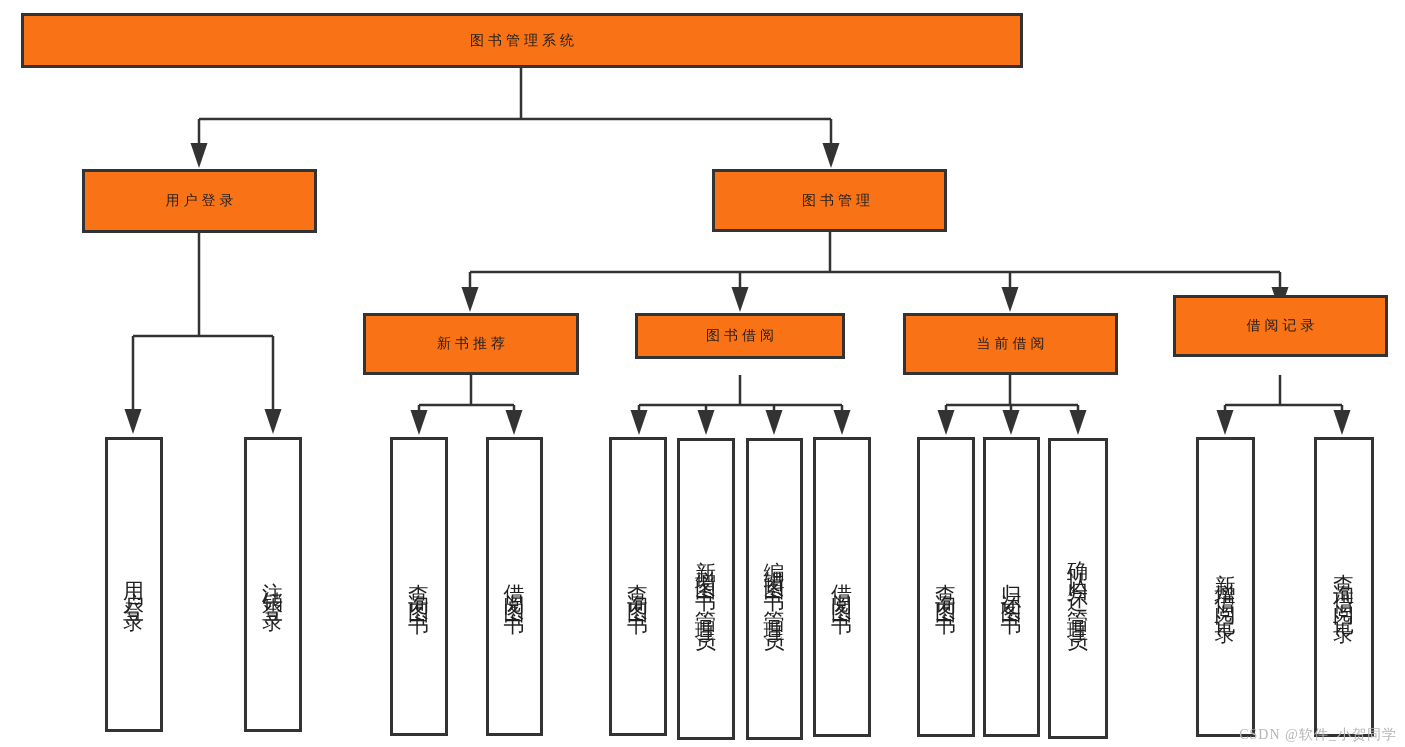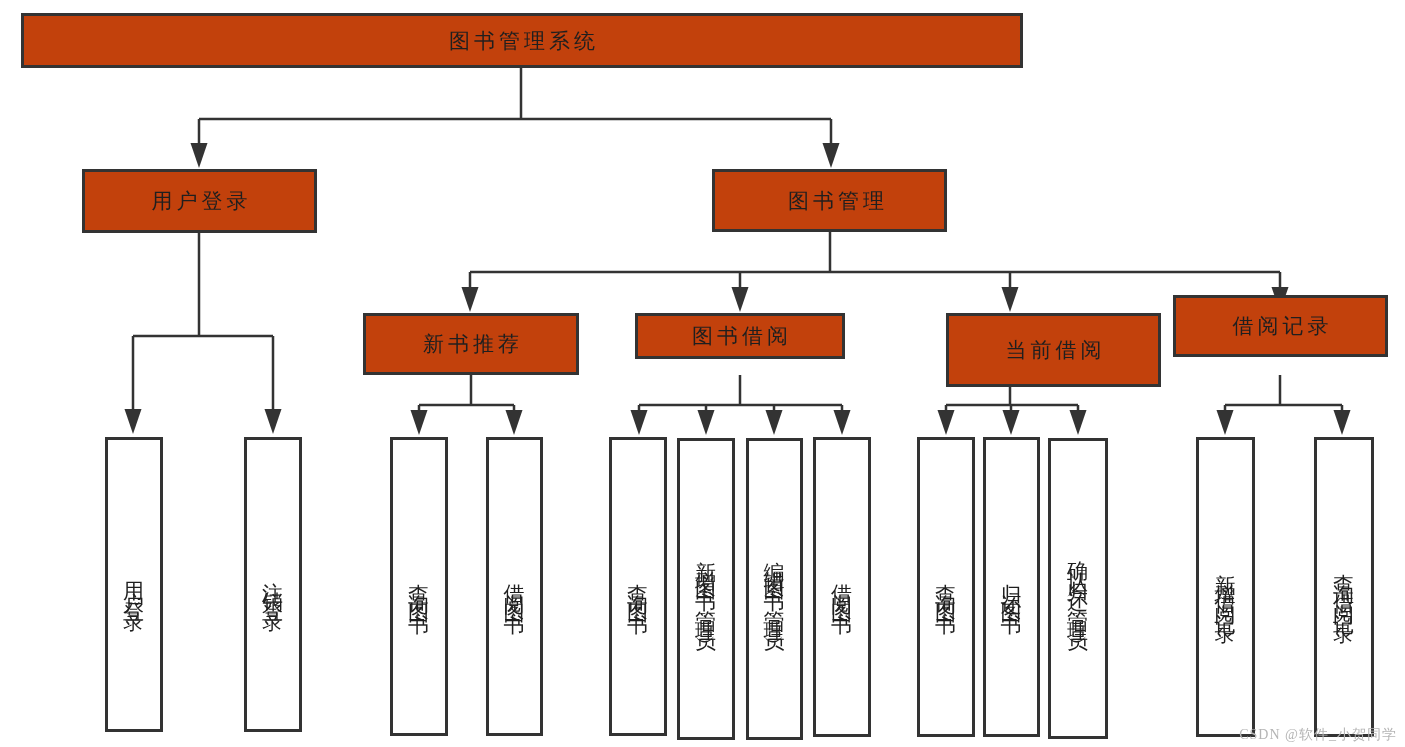--- a/index.html
+++ b/index.html
@@ -14,23 +14,23 @@
     background:var(--background);
     font-family:"Liberation Sans","DejaVu Sans",sans-serif;
     color:var(--text);
   }
   .canvas{position:relative;width:1405px;height:747px;}
   svg.connectors{position:absolute;left:0;top:0;width:1405px;height:747px;}
   svg.connectors path{stroke:var(--line);stroke-width:2.5;fill:none;}
   svg.connectors polygon{fill:var(--line);stroke:none;}
   .hbox{
     position:absolute;box-sizing:border-box;
-    border:3px solid var(--line);background:#c2410c;
+    border:3px solid var(--line);background:#f97316;
     display:flex;align-items:center;justify-content:center;
-    font-size:21px;letter-spacing:4px;text-indent:4px;
+    font-size:14px;letter-spacing:4px;text-indent:4px;
     white-space:nowrap;
   }
   .vbox{
     position:absolute;box-sizing:border-box;
     border:3px solid var(--line);background:#fff;
     display:flex;align-items:center;justify-content:center;
     writing-mode:vertical-rl;text-orientation:mixed;
     font-size:21px;letter-spacing:10px;line-height:1;
   }
   .watermark{
@@ -78,21 +78,21 @@
     </g>
   </svg>
 
   <div class="hbox" style="left:21px;top:13px;width:1002px;height:55px;">图书管理系统</div>
 
   <div class="hbox" style="left:82px;top:169px;width:235px;height:64px;">用户登录</div>
   <div class="hbox" style="left:712px;top:169px;width:235px;height:63px;padding-left:13px;">图书管理</div>
 
   <div class="hbox" style="left:363px;top:313px;width:216px;height:62px;">新书推荐</div>
   <div class="hbox" style="left:635px;top:313px;width:210px;height:46px;">图书借阅</div>
-  <div class="hbox" style="left:903px;top:313px;width:215px;height:74px;margin-left:43px;">当前借阅</div>
+  <div class="hbox" style="left:903px;top:313px;width:215px;height:62px;">当前借阅</div>
   <div class="hbox" style="left:1173px;top:295px;width:215px;height:62px;">借阅记录</div>
 
   <div class="vbox" style="left:105px;top:437px;width:58px;height:295px;">用户登录</div>
   <div class="vbox" style="left:244px;top:437px;width:58px;height:295px;">注销登录</div>
 
   <div class="vbox" style="left:390px;top:437px;width:58px;height:299px;">查询图书</div>
   <div class="vbox" style="left:486px;top:437px;width:57px;height:299px;">借阅图书</div>
 
   <div class="vbox" style="left:609px;top:437px;width:58px;height:299px;">查询图书</div>
   <div class="vbox" style="left:677px;top:438px;width:58px;height:302px;">新增图书（管理员）</div>

